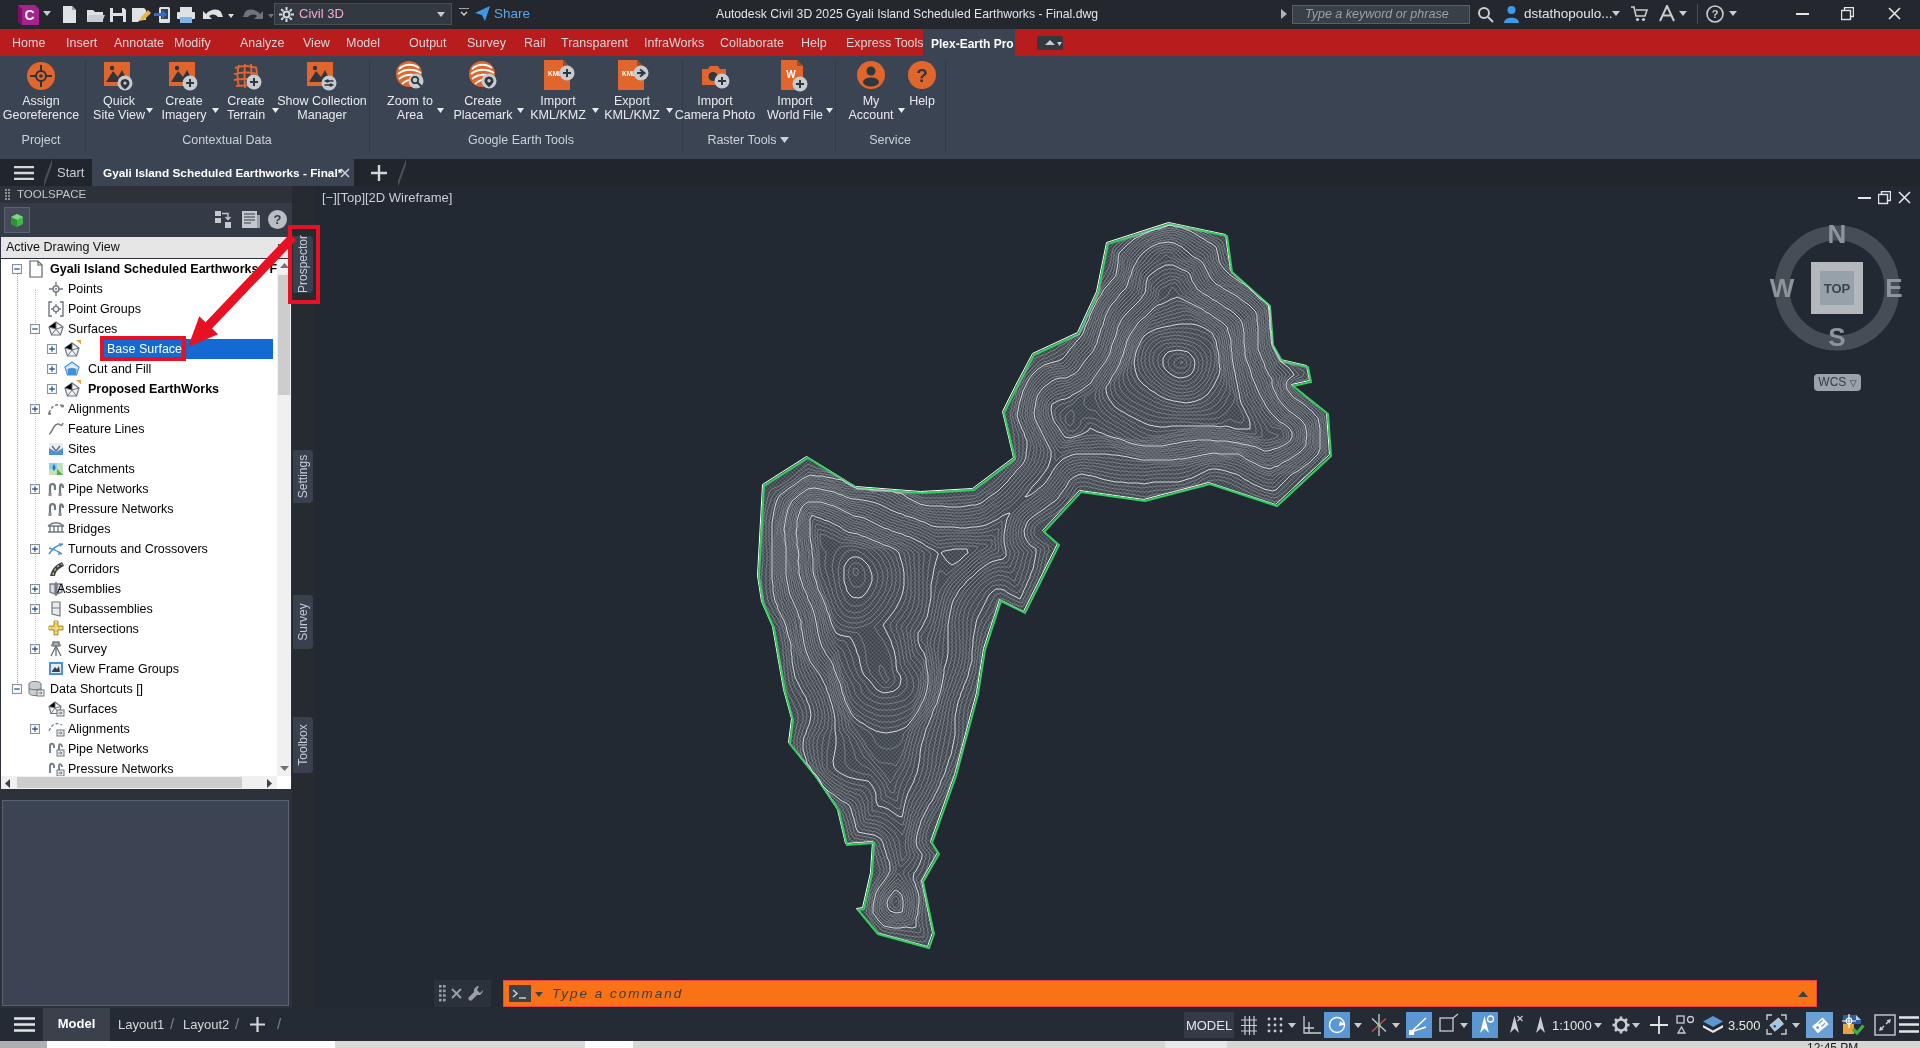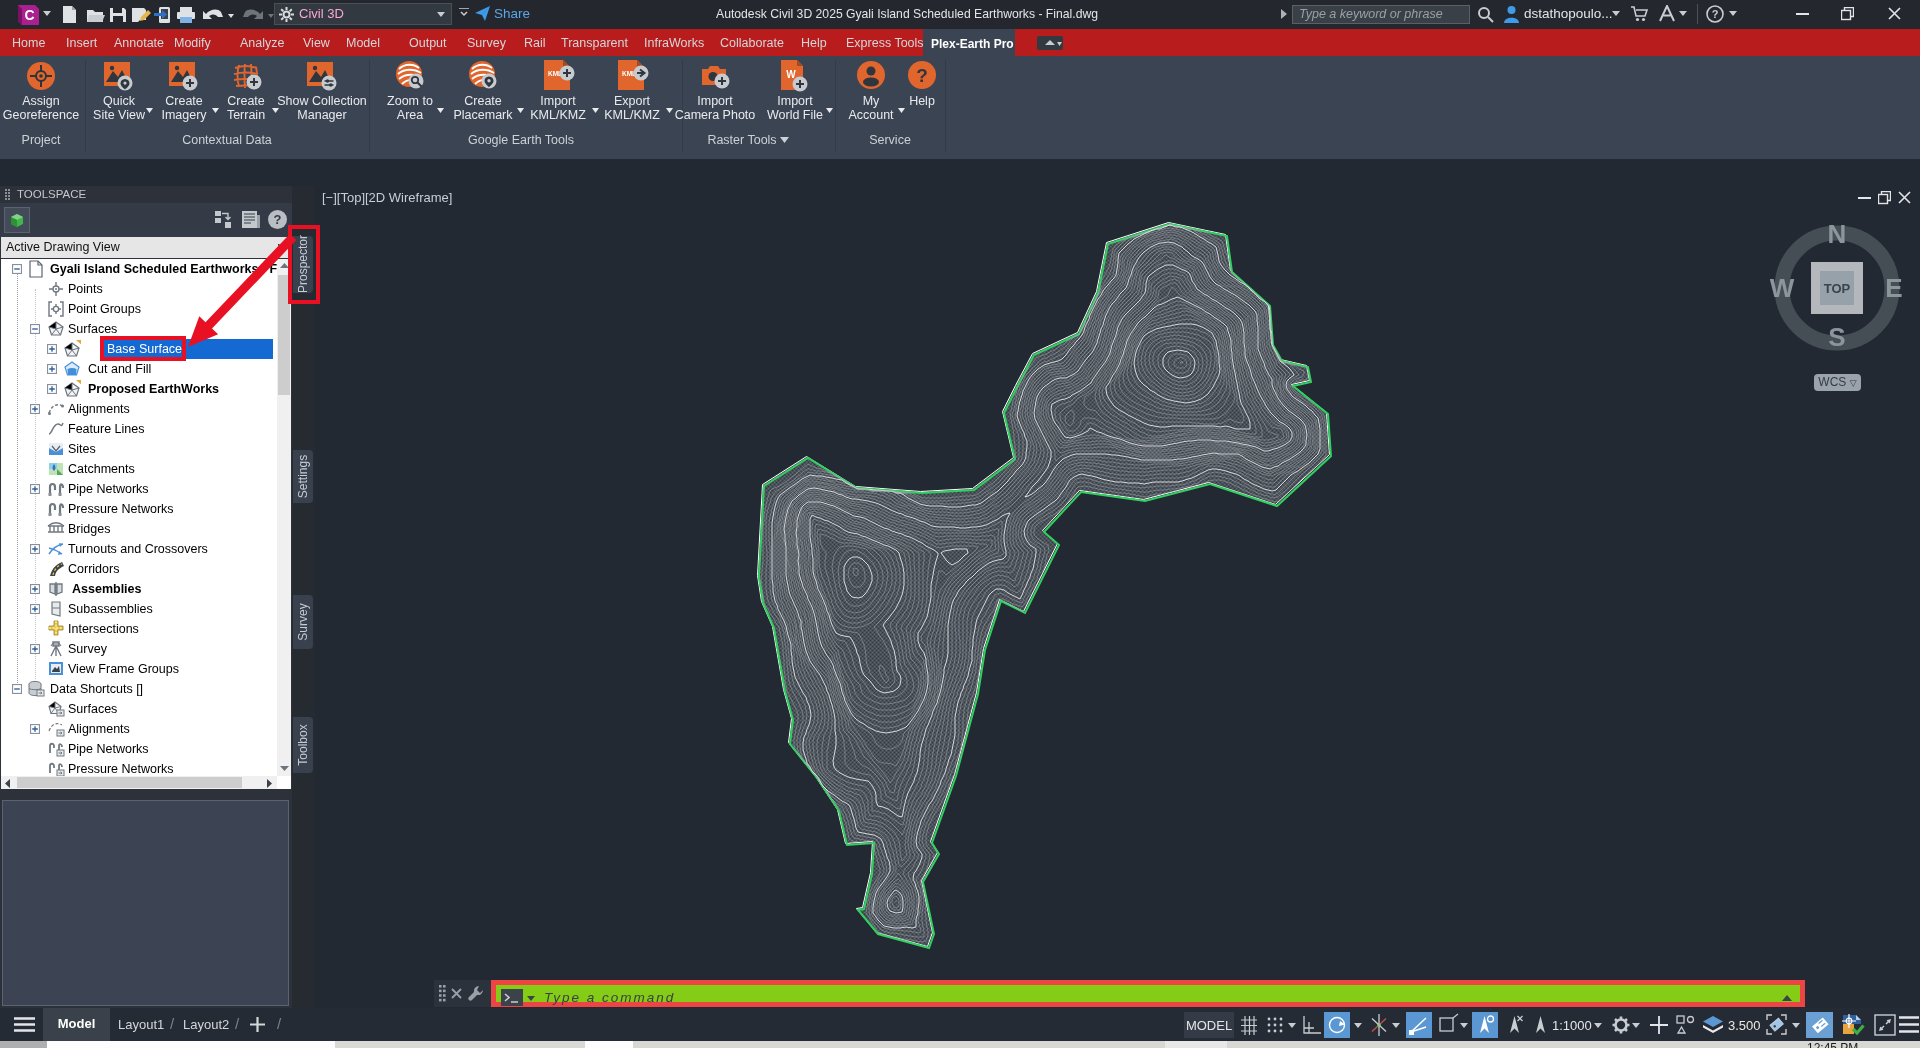--- a/index.html
+++ b/index.html
@@ -95,21 +95,21 @@
         <path d="M1 8 L16 1 L11 16 L8 10 Z" fill="#3d9be9"></path>
         <path d="M8 10 L16 1 L9 8.5 Z" fill="#2b6fb0"></path>
       </svg>
  <span class="abs" style="left:494px;top:6px;color:#59a7e8;font-size:13.5px">Share</span>
  <span class="abs" style="left:716px;top:7px;color:#e3e5e8;font-size:12.2px">Autodesk Civil 3D 2025</span>
  <span class="abs" style="left:846px;top:7px;color:#e3e5e8;font-size:12.2px">Gyali Island Scheduled Earthworks - Final.dwg</span>
 
  <svg class="abs" style="left:1280px;top:9px" width="8" height="10">
         <path d="M1 0 L7 5 L1 10 Z" fill="#aeb2b7"></path>
       </svg>
- <div class="abs" style="left:1292px;top:5px;width:178px;height:19px;background:#3a4047;border:1px solid #5a6066;color:#9aa0a6;font-size:12.5px;font-style:italic;line-height:17px;padding-left:6px">Type a keyword or phrase</div>
+ <div class="abs" style="left:1292px;top:5px;width:178px;height:19px;background:#3a4047;border:1px solid #5a6066;color:#9aa0a6;font-size:12.5px;font-style:italic;line-height:17px;padding-left:12px">Type a keyword or phrase</div>
  <svg class="abs" style="left:1477px;top:6px" width="17" height="17" viewBox="0 0 17 17">
         <circle cx="7" cy="7" r="5" fill="none" stroke="#c9cdd2" stroke-width="2"></circle>
         <path d="M11 11 L16 16" stroke="#c9cdd2" stroke-width="2"></path>
       </svg>
  <svg class="abs" style="left:1503px;top:5px" width="17" height="18" viewBox="0 0 17 18">
         <circle cx="8.5" cy="5" r="4" fill="#3d9be9"></circle>
         <path d="M1 18 C1 11 16 11 16 18 Z" fill="#3d9be9"></path>
       </svg>
  <span class="abs" style="left:1524px;top:6px;color:#e3e5e8;font-size:13.5px">dstathopoulo...</span>
  <svg class="abs" style="left:1612px;top:11px" width="9" height="6">
@@ -320,20 +320,41 @@
   <rect x="945" y="4" width="1" height="92" fill="#333b48"></rect>
 
   <text x="41" y="88" text-anchor="middle" font-size="12.5" fill="#ccd1d7" font-family="Liberation Sans">Project</text>
   <text x="227" y="88" text-anchor="middle" font-size="12.5" fill="#ccd1d7" font-family="Liberation Sans">Contextual Data</text>
   <text x="521" y="88" text-anchor="middle" font-size="12.5" fill="#ccd1d7" font-family="Liberation Sans">Google Earth Tools</text>
   <text x="742" y="88" text-anchor="middle" font-size="12.5" fill="#ccd1d7" font-family="Liberation Sans">Raster Tools</text>
   <path d="M780 81 l9 0 -4.5 6 Z" fill="#ccd1d7"></path>
   <text x="890" y="88" text-anchor="middle" font-size="12.5" fill="#ccd1d7" font-family="Liberation Sans">Service</text>
  </svg>
 </div>
+<div id="filetabs">
+ <svg class="abs" style="left:14px;top:7px" width="20" height="14">
+        <path d="M0 1 h20 M0 7 h20 M0 13 h20" stroke="#d4d7da" stroke-width="2.6"></path>
+      </svg>
+ <div class="abs" style="left:44px;top:0;width:8px;height:27px;overflow:hidden">
+        <div style="position:absolute;left:3px;top:-3px;width:2px;height:34px;background:#4a515b;transform:rotate(20deg)"></div>
+      </div>
+ <span class="abs" style="left:57px;top:6px">Start</span>
+ <div class="abs" style="left:92px;top:0;width:262px;height:27px;background:#3b4453;color:#fff;font-weight:bold;font-size:11.8px">
+        <span class="abs" style="left:11px;top:7px;white-space:nowrap">Gyali Island Scheduled Earthworks - Final*</span>
+      </div>
+ <svg class="abs" style="left:340px;top:9px" width="10" height="10">
+        <path d="M1 1 L9 9 M9 1 L1 9" stroke="#c9cdd2" stroke-width="1.6"></path>
+      </svg>
+ <svg class="abs" style="left:371px;top:6px" width="16" height="16">
+        <path d="M8 0 v16 M0 8 h16" stroke="#d4d7da" stroke-width="2.4"></path>
+      </svg>
+ <div class="abs" style="left:398px;top:0;width:8px;height:27px;overflow:hidden">
+        <div style="position:absolute;left:3px;top:-3px;width:2px;height:34px;background:#4a515b;transform:rotate(20deg)"></div>
+      </div>
+</div>
 <div id="toolspace">
  <div id="ts-head">
         <span style="position:absolute;left:17px;top:2px">TOOLSPACE</span>
   <svg class="abs" style="left:5px;top:3px" width="5" height="11">
           <g fill="#8a9099">
             <rect x="0" y="0" width="2" height="2"></rect>
             <rect x="3" y="0" width="2" height="2"></rect>
             <rect x="0" y="3" width="2" height="2"></rect>
             <rect x="3" y="3" width="2" height="2"></rect>
             <rect x="0" y="6" width="2" height="2"></rect>
@@ -570,21 +591,21 @@
               <rect x="0.5" y="0.5" width="8" height="8" fill="#fff" stroke="#8a9099"></rect>
               <path d="M2 4.5 h5 M4.5 2 v5" stroke="#2b5f9e" stroke-width="1.2"></path>
             </svg>
             <svg style="position:absolute;left:46px;top:1px" width="18" height="18" viewBox="0 0 16 18">
               <g stroke="#707880" stroke-width="1.3" fill="#d8dce0">
                 <path d="M2 4 L7 4 L7 14 L2 12 Z"></path>
                 <path d="M9 4 L14 4 L14 12 L9 14 Z"></path>
               </g>
               <path d="M8 2 v14" stroke="#5b6570" stroke-width="1.3"></path>
             </svg>
-            <span style="position:absolute;left:71px;top:3px;font-weight:bold">Assemblies</span>
+            <span style="position:absolute;left:56px;top:3px;font-weight:normal">Assemblies</span>
           </div>
 <div class="trow">
             <svg style="position:absolute;left:29px;top:5px" width="10" height="10" viewBox="0 0 9 9">
               <rect x="0.5" y="0.5" width="8" height="8" fill="#fff" stroke="#8a9099"></rect>
               <path d="M2 4.5 h5 M4.5 2 v5" stroke="#2b5f9e" stroke-width="1.2"></path>
             </svg>
             <svg style="position:absolute;left:46px;top:1px" width="18" height="18" viewBox="0 0 16 18">
               <path d="M4 2 L12 2 L12 16 L4 14 Z" fill="#e8eaec" stroke="#707880" stroke-width="1.2"></path>
               <path d="M4 8 h8" stroke="#707880" stroke-width="1"></path>
             </svg>
@@ -849,21 +870,21 @@
             <rect x="4" y="13.8" width="2.6" height="2.6"></rect>
           </g>
         </svg>
   <svg class="abs" style="left:17px;top:8px" width="11" height="11">
           <path d="M1 1 L10 10 M10 1 L1 10" stroke="#9aa0a6" stroke-width="1.8"></path>
         </svg>
   <svg class="abs" style="left:34px;top:5px" width="17" height="17" viewBox="0 0 17 17">
           <path d="M11 1 a5 5 0 0 0 -5 6 L1 12 a2 2 0 0 0 3 3 L9 10 a5 5 0 0 0 6 -5 L12 8 L9 5 Z" fill="#9aa0a6"></path>
         </svg>
 </div>
-<div class="abs" style="left:176px;top:794px;width:1314px;height:27px;background:#84cc16;border:5px solid #ef4444">
+<div class="abs" style="left:188px;top:794px;width:1314px;height:27px;background:#f97316;border:1px solid #ef4444">
   <div class="abs" style="left:5px;top:4px;width:22px;height:17px;background:#3c424a"><svg width="22" height="17">
             <path d="M4 5 l4 3.5 -4 3.5 M10 13 h7" stroke="#cbcbcb" stroke-width="1.6" fill="none"></path>
           </svg></div>
   <svg class="abs" style="left:31px;top:11px" width="9" height="6">
           <path d="M0 0 L8 0 L4 5 Z" fill="#3c424a"></path>
         </svg>
   <span class="abs" style="left:48px;top:5px;color:#3a3f45;font-size:13.5px;font-style:italic;letter-spacing:2px">Type a command</span>
   <svg class="abs" style="right:8px;top:10px" width="10" height="7">
           <path d="M0 6 L5 0 L10 6 Z" fill="#3c424a"></path>
         </svg>

